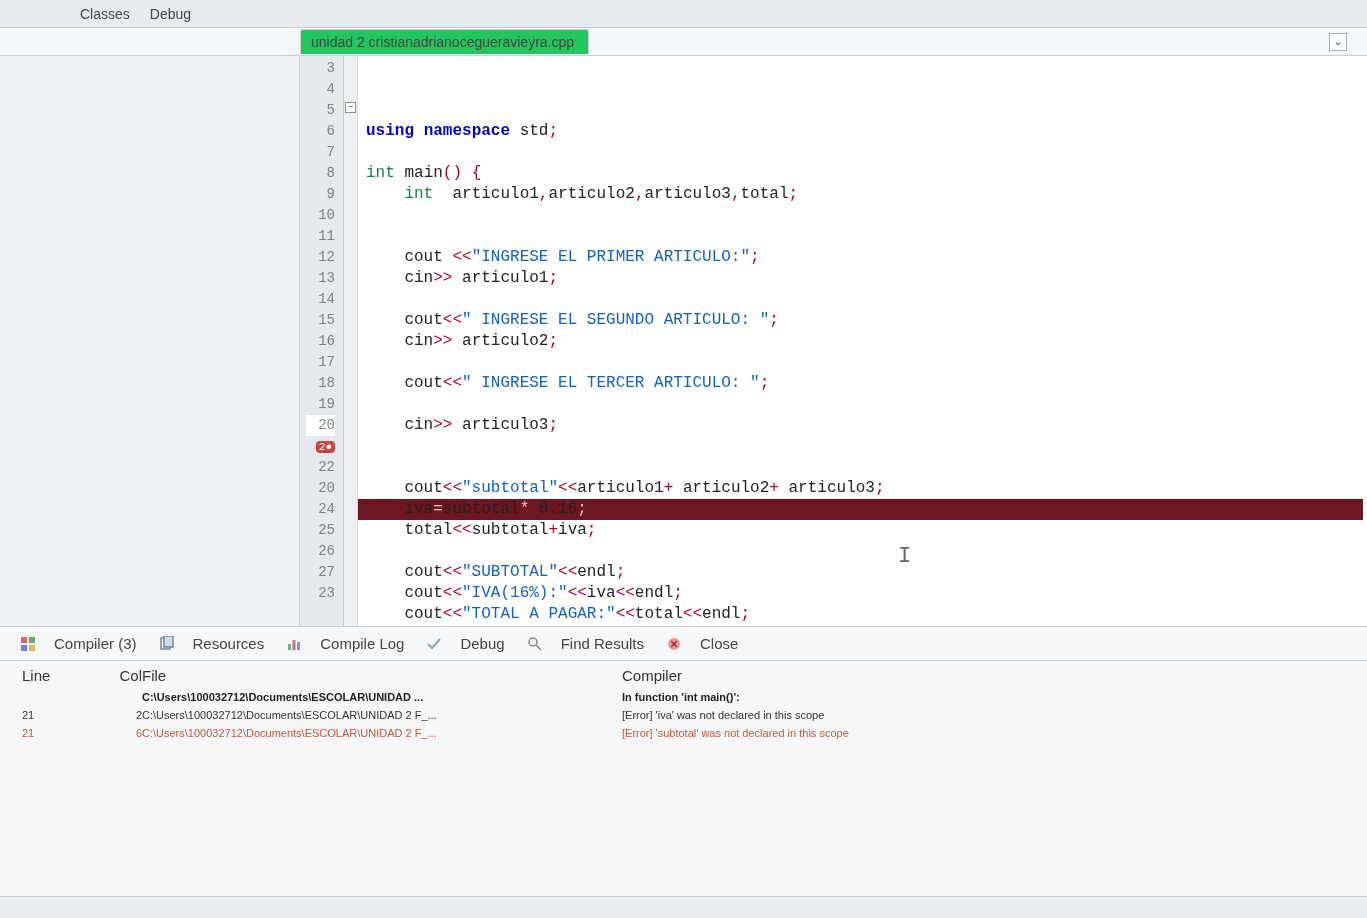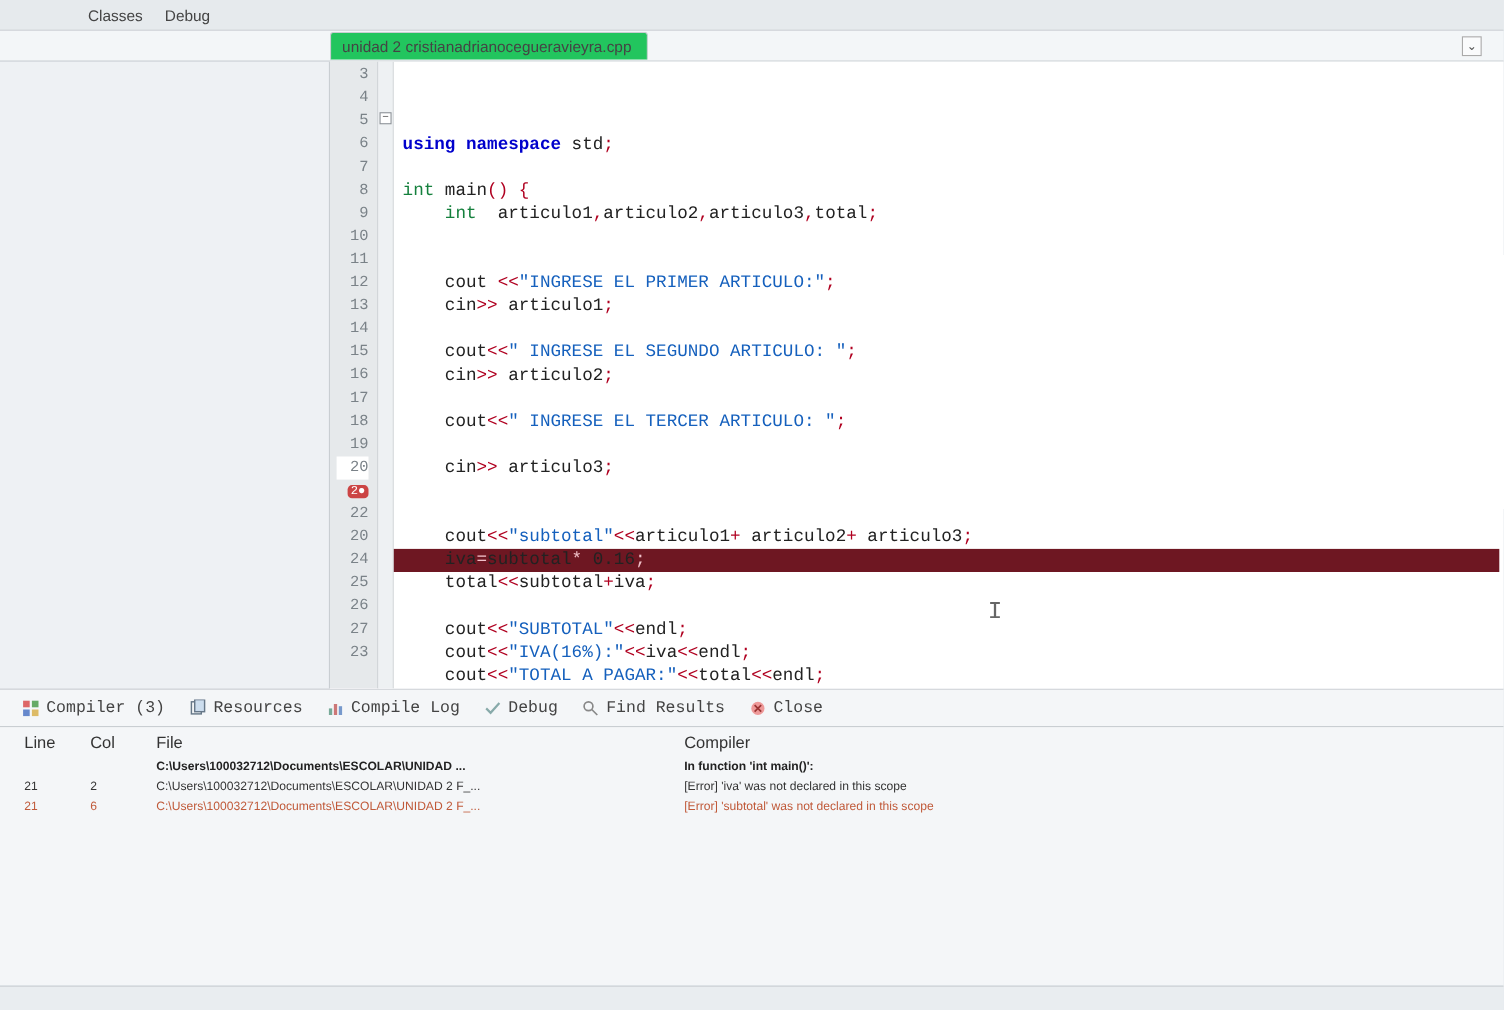--- a/index.html
+++ b/index.html
@@ -143,30 +143,30 @@
   .panel-tabs {
     display: flex;
     align-items: center;
     height: 34px;
     gap: 22px;
     padding-left: 20px;
     border-bottom: 1px solid #c9ced2;
     font-size: 15px;
     color: #444;
   }
-  .panel-tabs .ptab { display:flex; align-items:center; gap:6px; cursor:pointer;font-family:Liberation Mono, monospace; }
+  .panel-tabs .ptab { display:flex; align-items:center; gap:18px; cursor:pointer; }
   .panel-tabs .icon { width:16px; height:16px; display:inline-block; }
   .panel-head {
     display: flex;
     padding: 6px 10px 4px 22px;
     font-size: 15px;
     color: #333;
   }
   .col-line { width: 60px; }
-  .col-col  { width: 60px; }
+  .col-col  { width: 60px; text-align: right; }
   .col-file { width: 480px; }
   .col-msg  { flex: 1; }
   .panel-rows { padding: 0 10px 0 22px; font-size: 11px; }
   .prow { display:flex; padding: 3px 0; }
   .prow.bold { font-weight:600; color:#222; }
   .prow.sel { color:#c05a3a; }
   .status-bar {
     height: 22px;
     background: #e9edf0;
     border-top: 1px solid #c9ced2;

